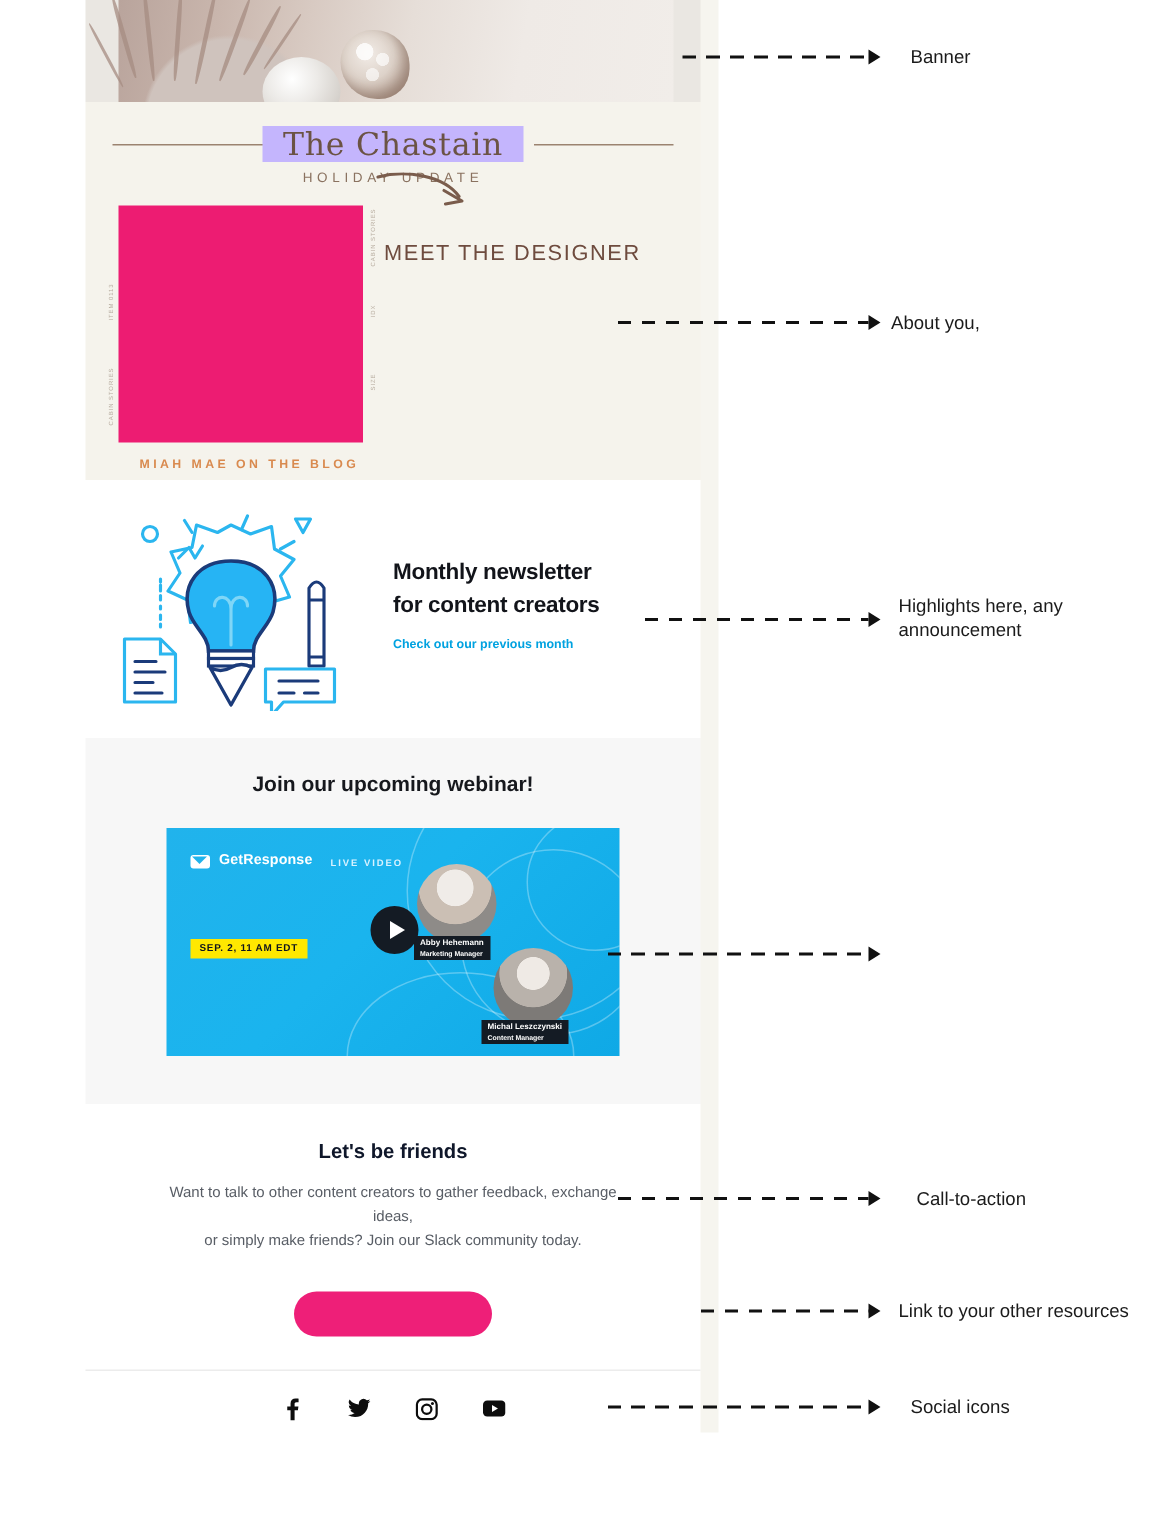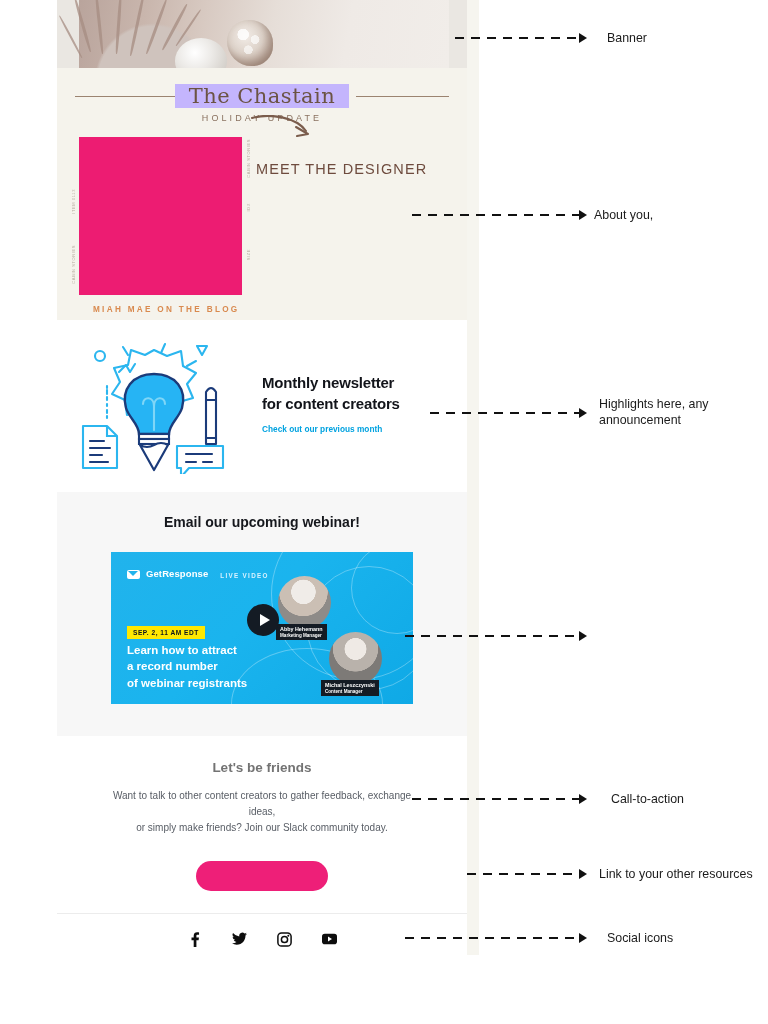--- a/index.html
+++ b/index.html
@@ -166,21 +166,21 @@
   .speaker.b{left:218px;top:80px;width:53px;height:53px;
     background:radial-gradient(circle at 50% 32%,#efeae5 0 24%,#b9b2ab 25% 50%,#7d7a77 51% 100%);}
   .namecard{position:absolute;background:#141b24;color:#fff;padding:2px 4px;}
   .namecard .n{font-size:5.4px;font-weight:700;line-height:1.25;display:block;}
   .namecard .r{font-size:4.6px;font-weight:700;line-height:1.25;display:block;}
   .namecard.a{left:165px;top:72px;}
   .namecard.b{left:210px;top:128px;}
 
   
   .friends{background:#fff;padding:24px 0 0 0;text-align:center;}
-  .friends h3{margin:0;font-size:13.5px;color:#737373;font-weight:700;}
+  .friends h3{margin:0;font-size:13.5px;color:#0f172a;font-weight:700;}
   .friends p{margin:13px auto 0 auto;width:300px;font-size:10px;line-height:1.62;color:#585d65;}
   .cta{
     display:block;margin:24px auto 0 auto;width:132px;height:30px;
     background:#ee1f78;border:0;border-radius:17px;cursor:pointer;
   }
   .divider{margin:22px 0 0 0;height:1px;background:#ececec;}
   .socials{display:flex;justify-content:center;gap:30px;padding:18px 0 26px 0;}
   .socials .si{width:15px;height:15px;display:flex;align-items:center;justify-content:center;}
 
   
@@ -286,40 +286,35 @@
       <div class="monthly-copy">
         <h3>
           <span>Monthly newsletter</span><br>
           <span>for content creators</span>
         </h3>
         <a href="#">Check out our previous month</a>
       </div>
     </div>
 
     <div class="webinar">
-      <h3>Email our upcoming webinar!</h3>
+      <h3>Join our upcoming webinar!</h3>
       <div class="video">
         <div class="swirl" style="left:160px;top:-44px;width:170px;height:170px;"></div>
         <div class="swirl" style="left:196px;top:14px;width:122px;height:122px;"></div>
         <div class="swirl" style="left:120px;top:96px;width:150px;height:110px;"></div>
         <div class="swirl" style="left:240px;top:-10px;width:90px;height:90px;"></div>
 
         <div class="brand">
           <span class="env"></span>
           <span class="bname">GetResponse</span>
           <span class="live">LIVE VIDEO</span>
         </div>
 
         <div class="datepill">SEP. 2, 11 AM EDT</div>
 
-        <div class="vtitle">
-          <span>Learn how to attract</span><br>
-          <span>a record number</span><br>
-          <span>of webinar registrants</span>
-        </div>
 
         <div class="speaker a"></div>
         <div class="speaker b"></div>
 
         <div class="namecard a">
           <span class="n">Abby Hehemann</span>
           <span class="r">Marketing Manager</span>
         </div>
         <div class="namecard b">
           <span class="n">Michal Leszczynski</span>

